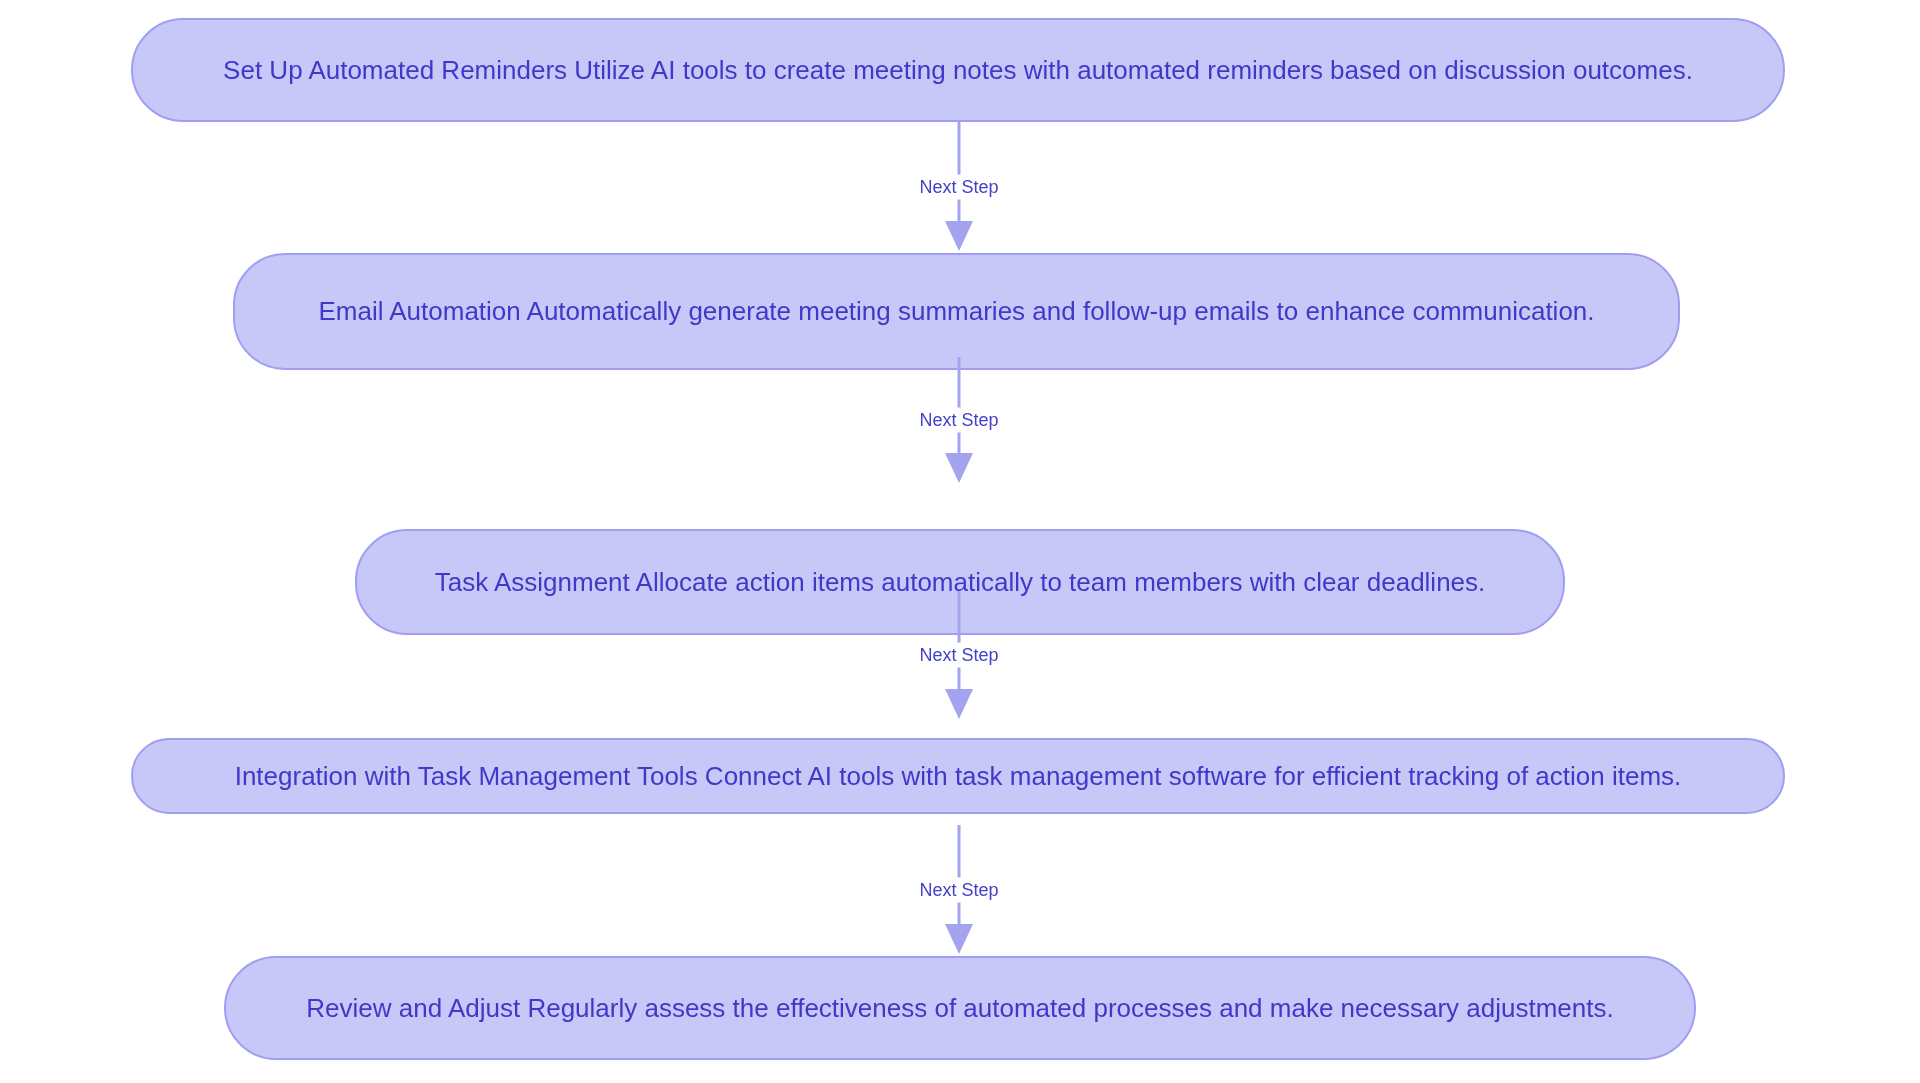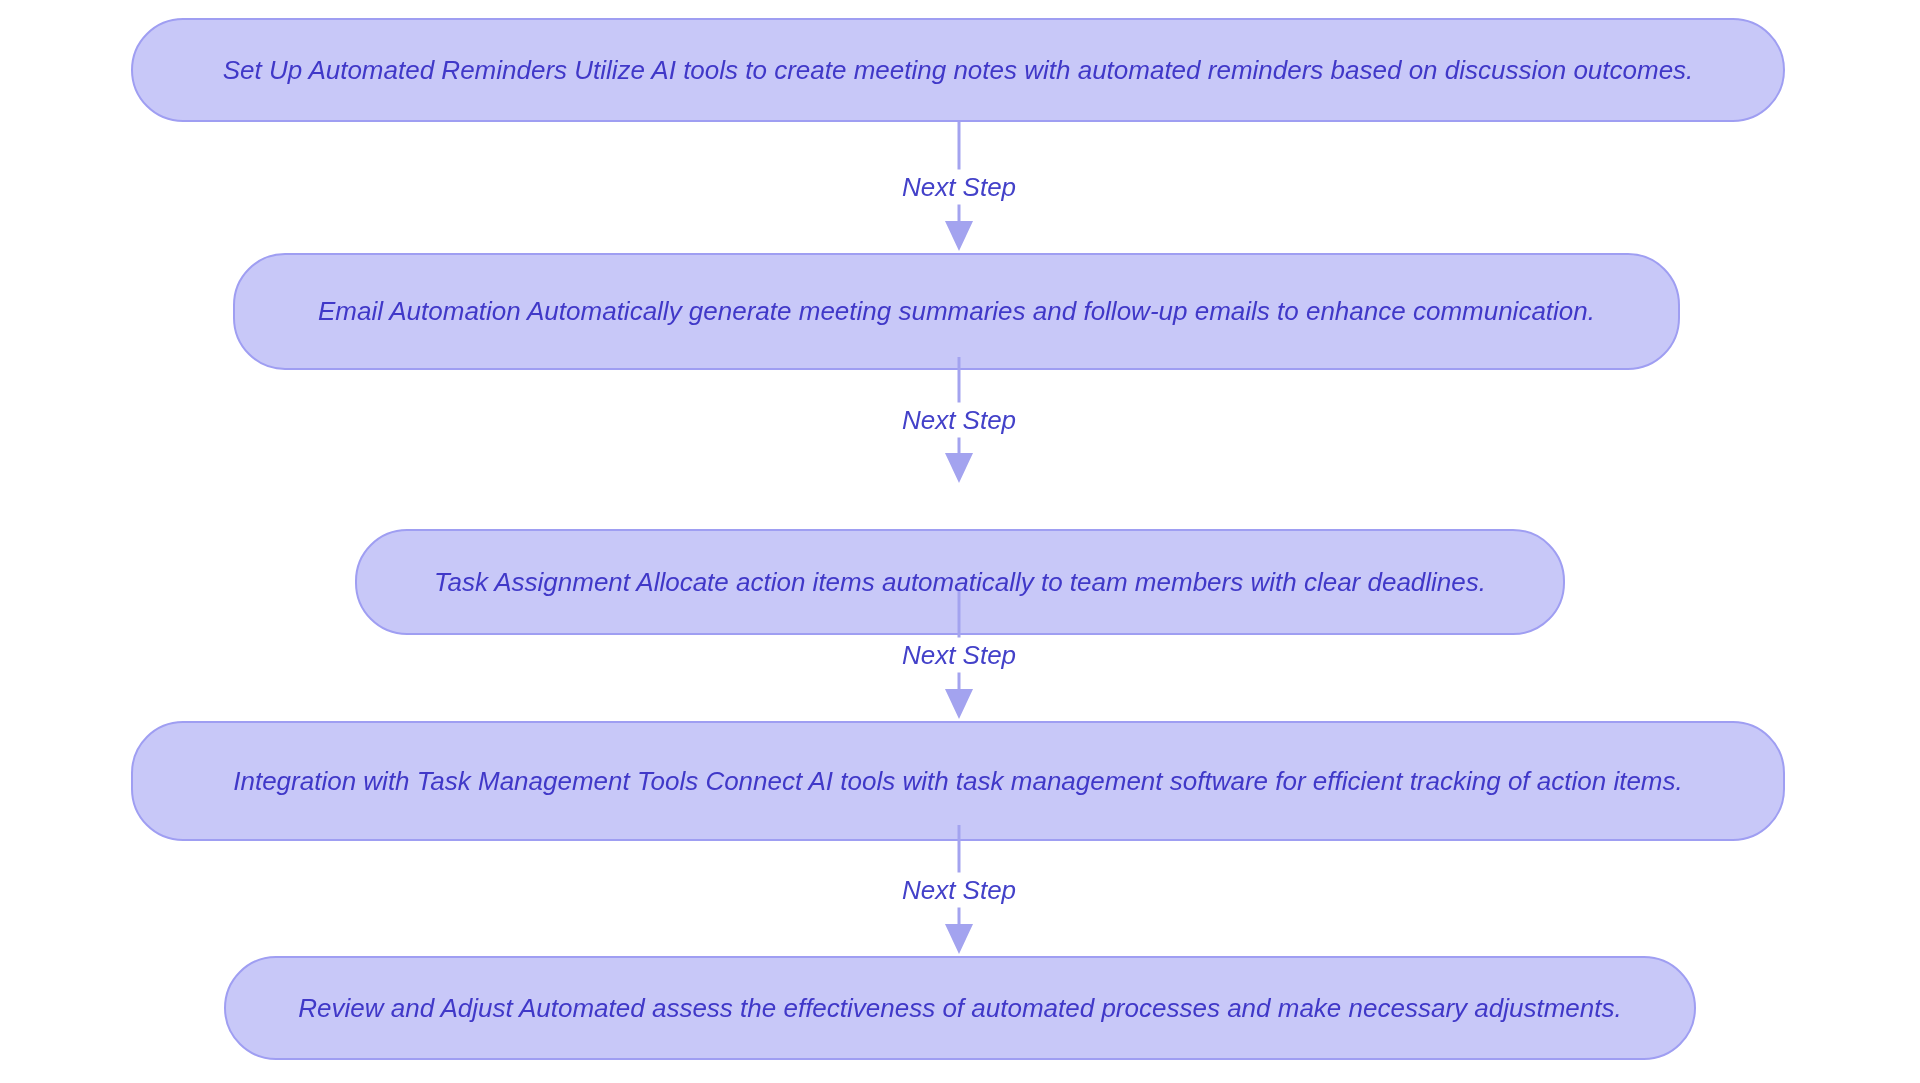--- a/index.html
+++ b/index.html
@@ -9,37 +9,37 @@
     --node-text:#4038c8;
     --edge:#a3a3ef;
     --edge-label-text:#4341c9;
   }
   *{margin:0;padding:0;box-sizing:border-box;}
   html,body{background:var(--background);}
   body{
     font-family:"Liberation Sans","DejaVu Sans",sans-serif;
     width:1920px;height:1083px;position:relative;overflow:hidden;
   }
-  .canvas{position:absolute;inset:0;font-style:italic;}
+  .canvas{position:absolute;inset:0;}
   .flow-node{
     position:absolute;
     background:var(--node-fill);
     border:2px solid var(--node-border);
     border-radius:52px;
     display:flex;align-items:center;justify-content:center;
     text-align:center;
     color:var(--node-text);
     font-size:26px;
     line-height:1.25;
     padding:0 60px;
   }
   .node-1{left:131px;top:18px;width:1654px;height:104px;}
   .node-2{left:233px;top:253px;width:1447px;height:117px;}
   .node-3{left:355px;top:485px;width:1210px;height:106px;margin-top:44px;}
-  .node-4{left:131px;top:721px;width:1654px;height:120px;}
+  .node-4{left:131px;top:738px;width:1654px;height:76px;}
   .node-5{left:224px;top:956px;width:1472px;height:104px;}
 
   .connector{position:absolute;width:122px;}
   .conn-1{left:898px;top:122px;height:129px;}
   .conn-2{left:898px;top:357px;height:126px;}
   .conn-3{left:898px;top:591px;height:128px;}
   .conn-4{left:898px;top:825px;height:129px;}
   .connector .line{
     position:absolute;top:0;left:50%;transform:translateX(-50%);
     width:3px;height:calc(100% - 26px);
@@ -49,21 +49,21 @@
     position:absolute;bottom:0;left:50%;transform:translateX(-50%);
     width:0;height:0;
     border-left:14px solid transparent;
     border-right:14px solid transparent;
     border-top:30px solid var(--edge);
   }
   .connector .edge-label{
     position:absolute;top:50%;left:50%;transform:translate(-50%,-50%);
     background:var(--background);
     color:var(--edge-label-text);
-    font-size:26px;
+    font-size:18px;
     padding:2px 6px;
     white-space:nowrap;
   }
 </style>
 </head>
 <body>
 
 <div class="canvas">
 
   <div class="flow-node node-1">
@@ -100,16 +100,16 @@
     <span>Integration with Task Management Tools Connect AI tools with task management software for efficient tracking of action items.</span>
   </div>
 
   <div class="connector conn-4">
     <div class="line"></div>
     <div class="arrowhead"></div>
     <div class="edge-label">Next Step</div>
   </div>
 
   <div class="flow-node node-5">
-    <span>Review and Adjust Automated assess the effectiveness of automated processes and make necessary adjustments.</span>
+    <span>Review and Adjust Regularly assess the effectiveness of automated processes and make necessary adjustments.</span>
   </div>
 
 </div>
 
 </body></html>

